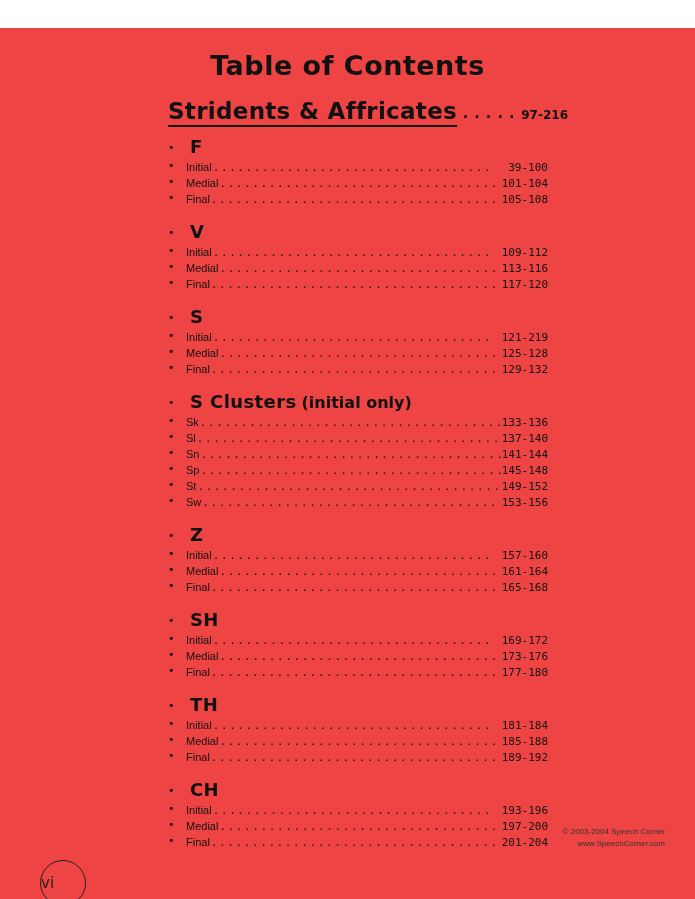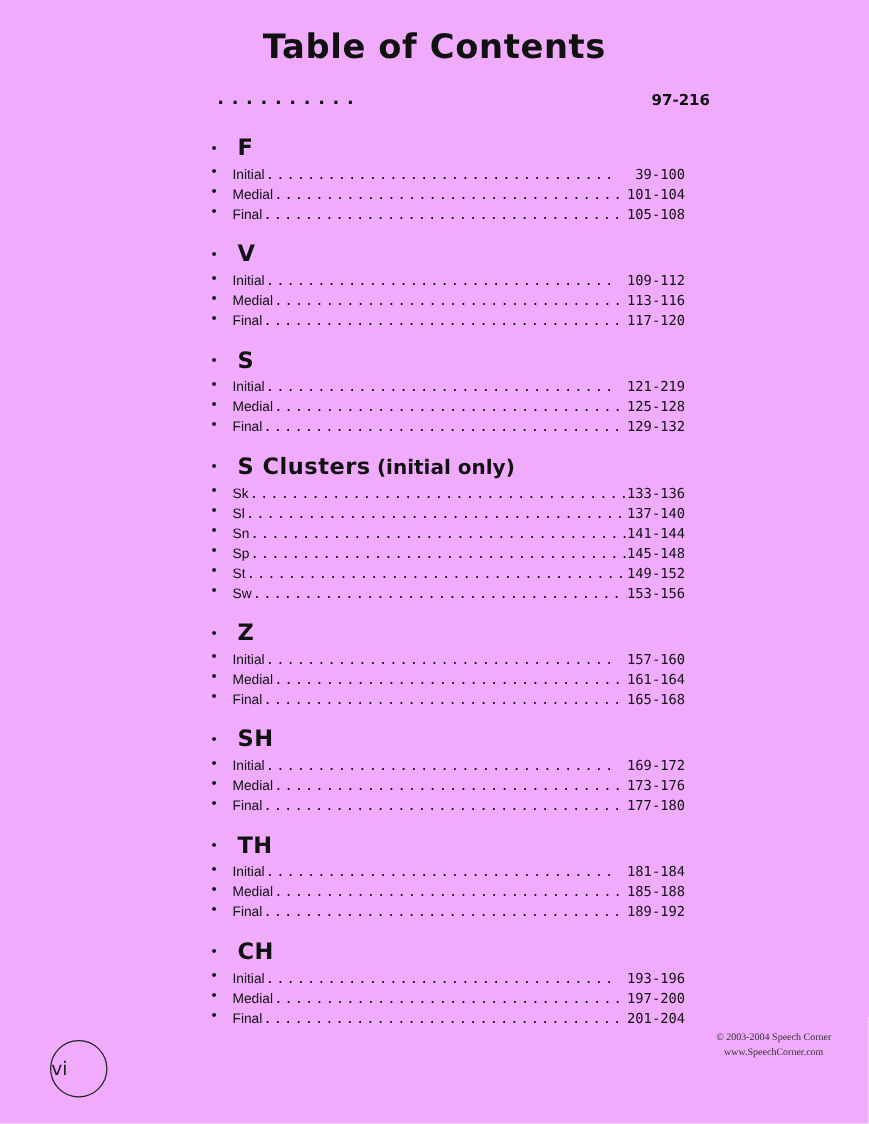--- a/index.html
+++ b/index.html
@@ -12,21 +12,22 @@
     height: 899px;
     position: relative;
     font-family: "DejaVu Sans", sans-serif;
     color: #1a1a1a;
     overflow: hidden;
   }
 
   .page {
     position: absolute;
     inset: 0;
-    background: #f0abfc;
+    background: #ef4444;
+    margin-top: 28px;
   }
 
   
   .doc-title {
     position: absolute;
     left: 0;
     top: 22px;
     width: 695px;
     text-align: center;
     font-family: "DejaVu Sans", sans-serif;
@@ -153,36 +154,37 @@
     display: flex;
     align-items: center;
     justify-content: flex-start;
     font-family: "DejaVu Sans", sans-serif;
     font-size: 15px;
     color: #222;
   }
   .copyright {
     position: absolute;
     right: 30px;
-    top: 824px;
-    text-align: center;
-    font-family: Liberation Serif, serif;
+    top: 798px;
+    text-align: right;
+    font-family: Liberation Sans, sans-serif;
     font-size: 8px;
     line-height: 1.5;
     color: #333;
   }
 </style>
 </head>
 <body>
 
 <div class="page">
 
   <div class="doc-title">Table of Contents</div>
 
   <div class="section-header">
+    <span class="sh-title">Stridents &amp; Affricates</span>
     <span class="sh-leader">..........</span>
     <span class="sh-pages">97-216</span>
   </div>
 
   <div class="toc-body">
       <div class="group">
         <div class="group-heading">
           <span class="bullet">•</span>
           <span class="gh-label">F</span>
         </div>

